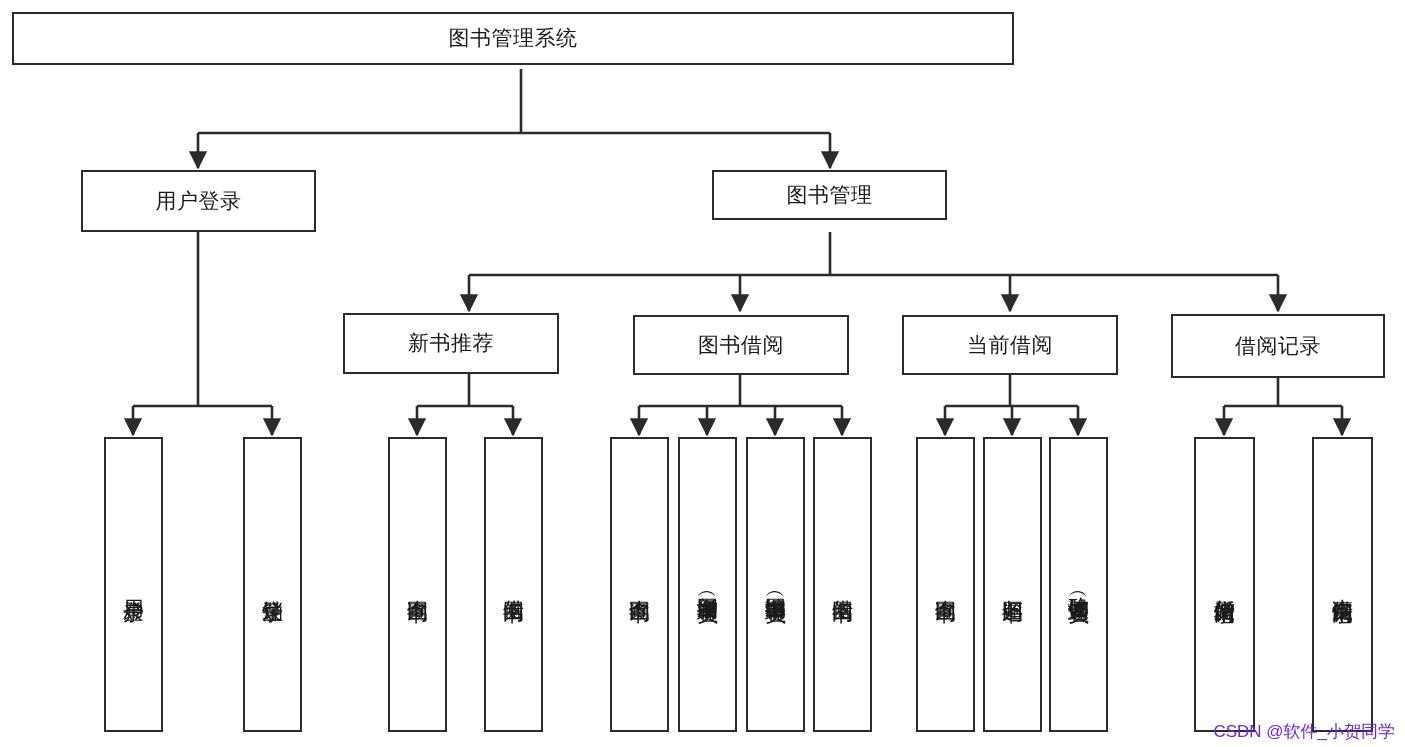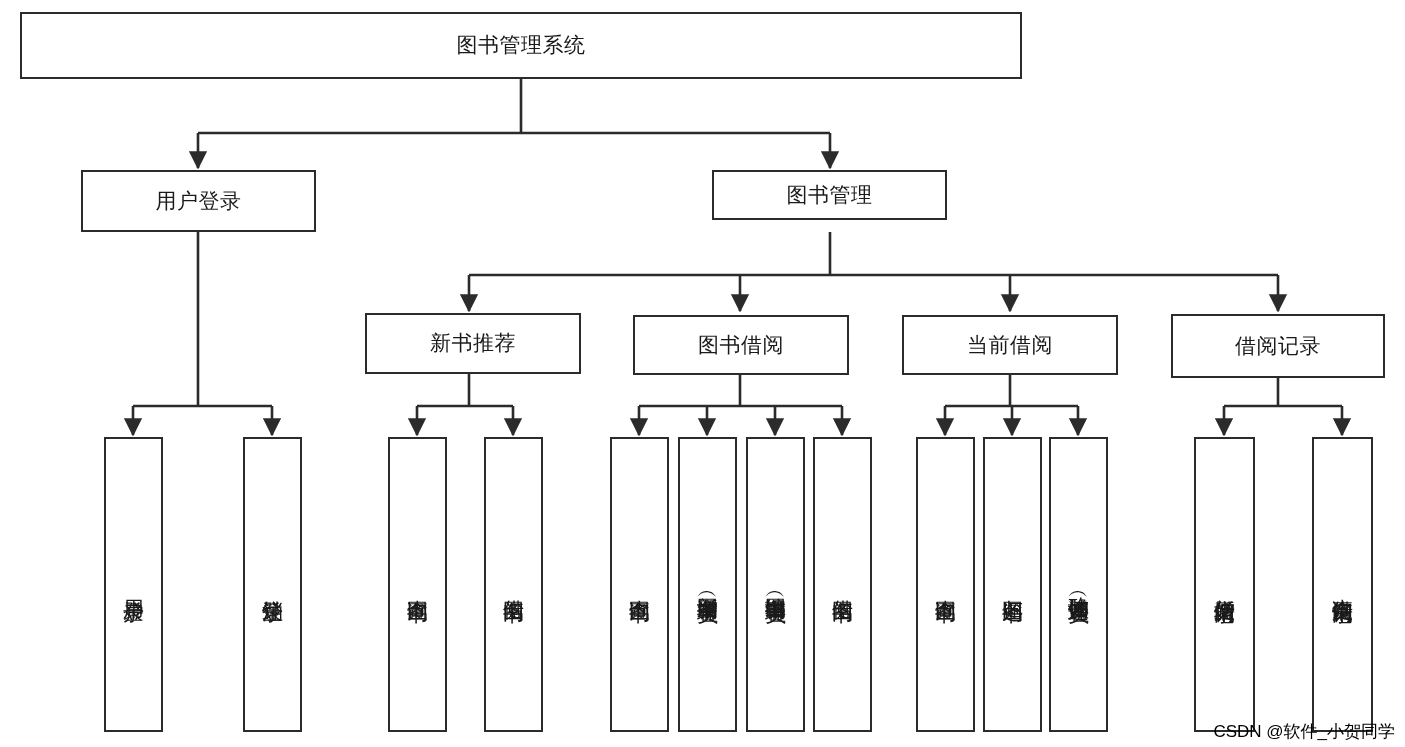--- a/index.html
+++ b/index.html
@@ -58,21 +58,21 @@
     line-height: 1.05;
     letter-spacing: 1px;
     white-space: normal;
     max-height: 100%;
   }
   .watermark {
     position: absolute;
     right: 10px;
     bottom: 4px;
     font-size: 17px;
-    color: #000000;
+    color: #6d28d9;
     white-space: nowrap;
     font-family: "Liberation Sans", "DejaVu Sans", sans-serif;
   }
 </style>
 </head>
 <body>
 
 <div id="canvas">
 
   <svg id="edges" viewBox="0 0 1405 747" xmlns="http://www.w3.org/2000/svg">
@@ -120,32 +120,32 @@
       <path d="M 1012 406 L 1012 435" marker-end="url(#arrow)"></path>
       <path d="M 1078 406 L 1078 435" marker-end="url(#arrow)"></path>
 
       <path d="M 1278 375 L 1278 406"></path>
       <path d="M 1224 406 L 1342 406"></path>
       <path d="M 1224 406 L 1224 435" marker-end="url(#arrow)"></path>
       <path d="M 1342 406 L 1342 435" marker-end="url(#arrow)"></path>
     </g>
   </svg>
 
-  <div class="node horiz root" style="left:20px; top:12px; width:1002px; height:67px;">
+  <div class="node horiz root" style="left:12px; top:12px; width:1002px; height:53px;">
     <span class="lbl">图书管理系统</span>
   </div>
 
   <div class="node horiz" style="left:81px; top:170px; width:235px; height:62px;">
     <span class="lbl">用户登录</span>
   </div>
   <div class="node horiz" style="left:712px; top:170px; width:235px; height:50px;">
     <span class="lbl">图书管理</span>
   </div>
 
-  <div class="node horiz" style="left:365px; top:313px; width:216px; height:61px;">
+  <div class="node horiz" style="left:343px; top:313px; width:216px; height:61px;">
     <span class="lbl">新书推荐</span>
   </div>
   <div class="node horiz" style="left:902px; top:315px; width:216px; height:60px;">
     <span class="lbl">当前借阅</span>
   </div>
   <div class="node horiz" style="left:633px; top:315px; width:216px; height:60px;">
     <span class="lbl">图书借阅</span>
   </div>
   <div class="node horiz" style="left:1171px; top:314px; width:214px; height:64px;">
     <span class="lbl">借阅记录</span>

